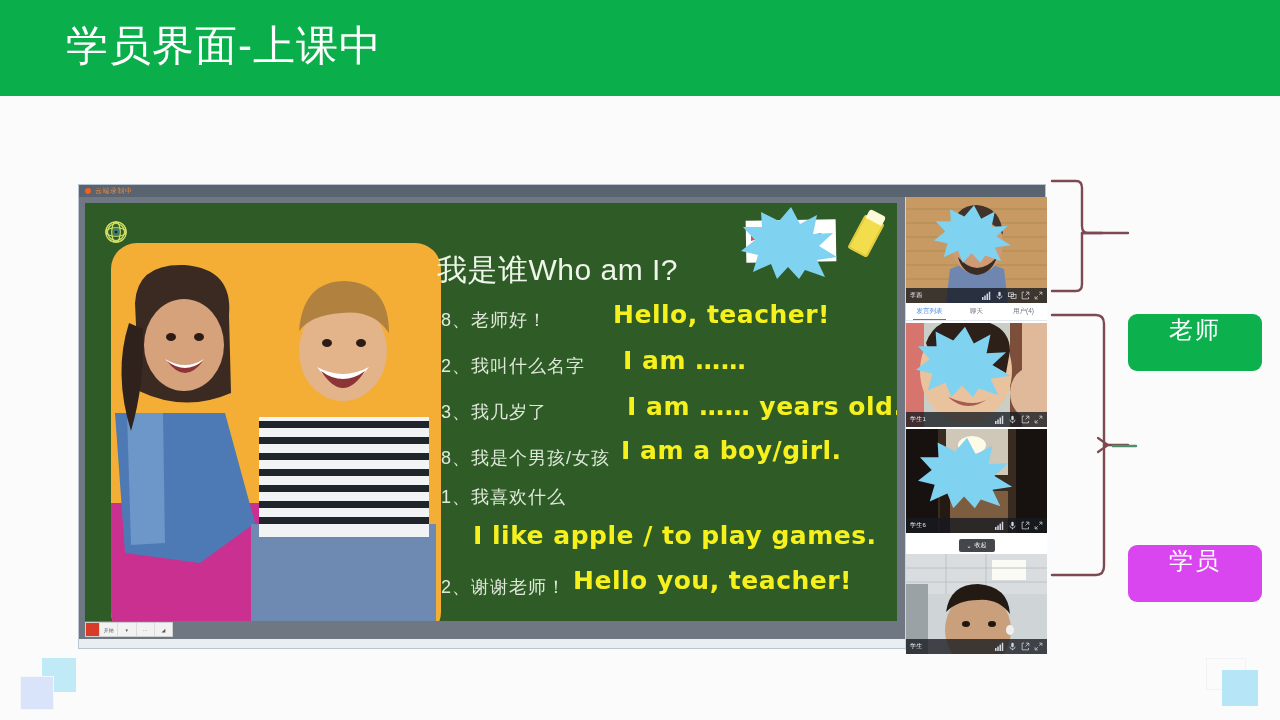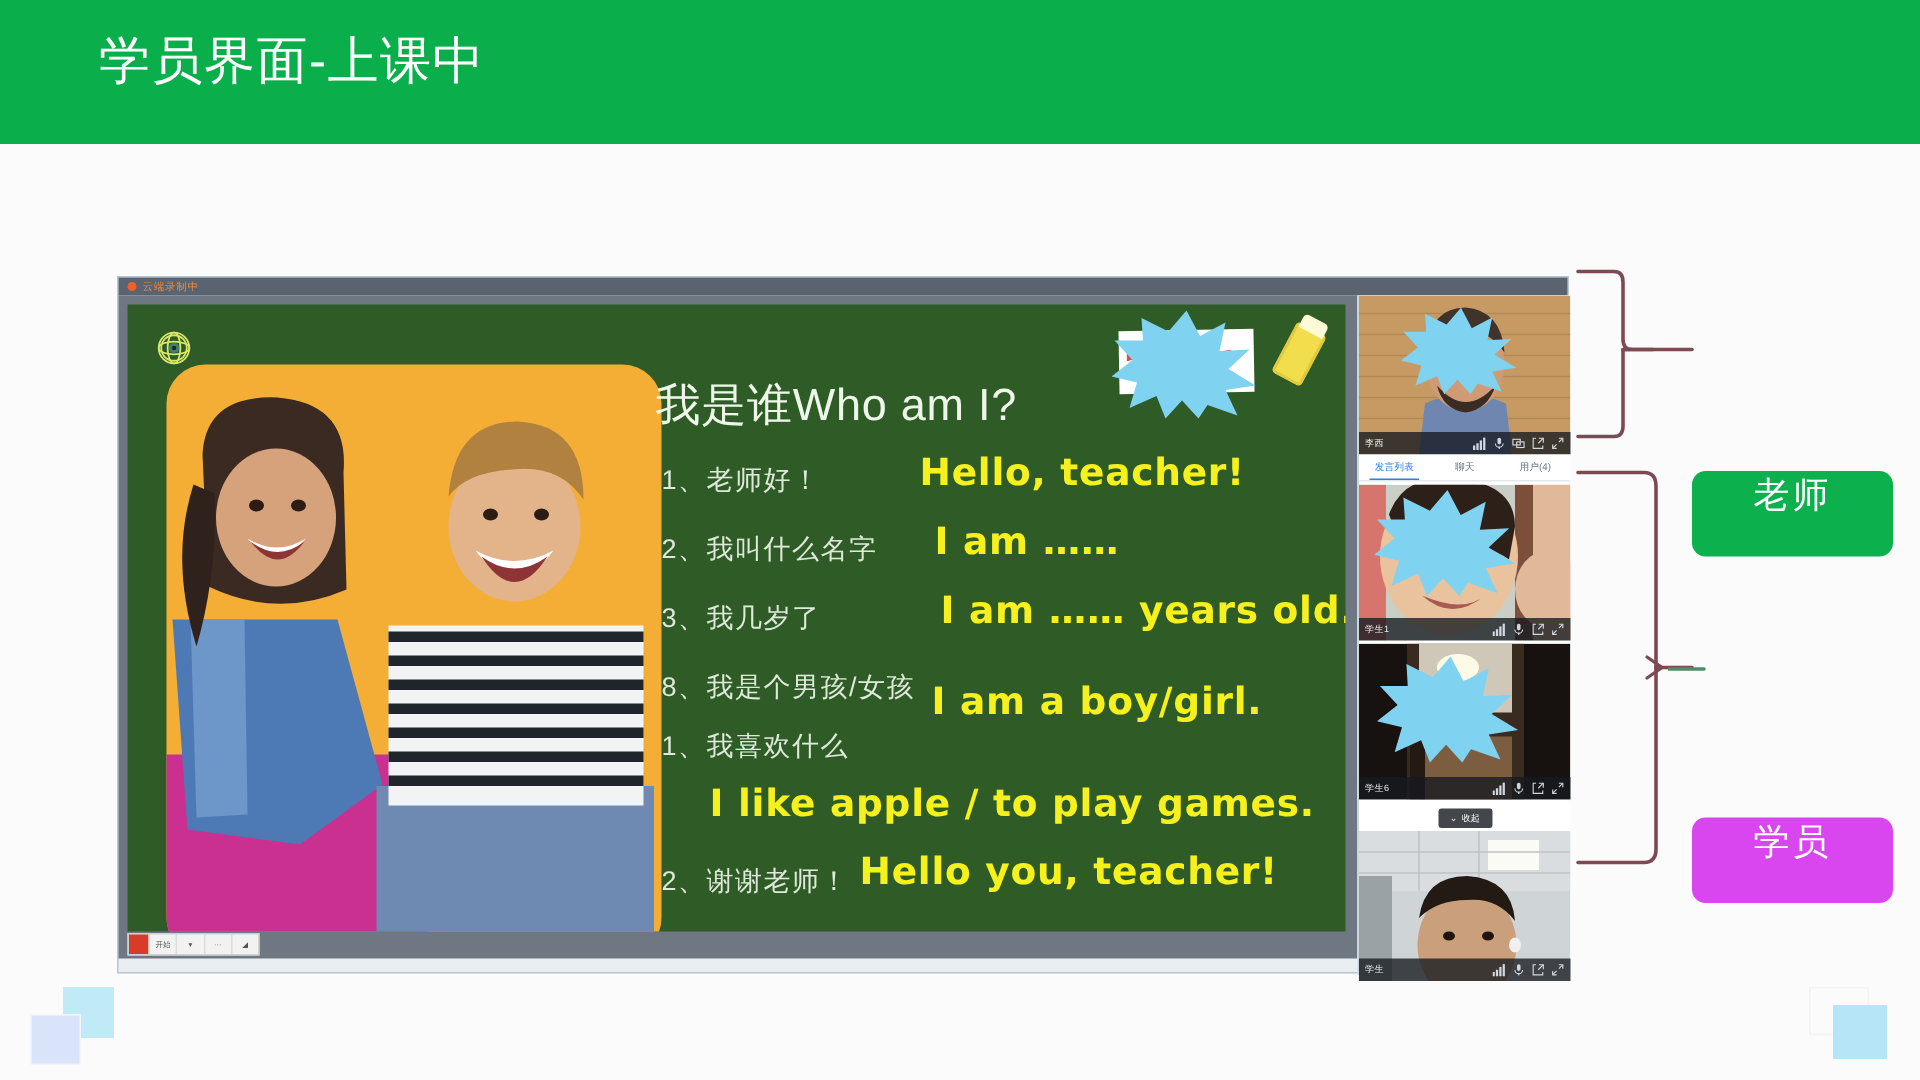--- a/index.html
+++ b/index.html
@@ -10,21 +10,21 @@
     position:relative;
   }
 
   
   .header{
     position:absolute; left:0; top:0; width:1280px; height:96px;
     background:#0aaf4b;
   }
   .header-title{
     position:absolute; left:66px; top:18px;
-    font-size:34px; color:#ffffff; letter-spacing:1px; font-weight:400;
+    font-size:42px; color:#ffffff; letter-spacing:1px; font-weight:400;
     white-space:nowrap;
   }
 
   
   .stage{ position:absolute; left:0; top:96px; width:1280px; height:600px; background:#fbfbfb;margin-top:28px; }
 
   
   .shot{
     position:absolute; left:78px; top:60px; width:968px; height:465px;
     background:#e9eef3;
@@ -244,21 +244,21 @@
           <div class="card-red-r"></div>
           <svg class="burst" style="left:6px;top:-2px;width:100px;height:72px;" viewBox="0 0 100 72">
             <polygon fill="#7fd2f0" points="50,0 59,17 76,8 72,27 92,26 78,39 96,50 76,53 84,70 64,63 58,72 47,60 36,72 30,57 12,65 17,48 0,44 14,33 2,20 21,20 20,5 38,14"></polygon>
           </svg>
           <div class="pencil"></div>
         </div>
 
         <div class="bb-title">我是谁Who am I?</div>
 
         <div class="bb-row" style="left:356px;top:105px;">
-          <span class="bb-cn">1、老师好！</span>
+          <span class="bb-cn">8、老师好！</span>
         </div>
         <div class="bb-row" style="left:528px;top:97px;">
           <span class="bb-en">Hello, teacher!</span>
         </div>
 
         <div class="bb-row" style="left:356px;top:151px;">
           <span class="bb-cn">2、我叫什么名字</span>
         </div>
         <div class="bb-row" style="left:538px;top:143px;">
           <span class="bb-en">I am ……</span>
@@ -267,21 +267,21 @@
         <div class="bb-row" style="left:356px;top:197px;">
           <span class="bb-cn">3、我几岁了</span>
         </div>
         <div class="bb-row" style="left:542px;top:189px;">
           <span class="bb-en">I am …… years old.</span>
         </div>
 
         <div class="bb-row" style="left:356px;top:243px;">
           <span class="bb-cn">8、我是个男孩/女孩</span>
         </div>
-        <div class="bb-row" style="left:536px;top:250px;">
+        <div class="bb-row" style="left:536px;top:233px;">
           <span class="bb-en">I am a boy/girl.</span>
         </div>
 
         <div class="bb-row" style="left:356px;top:282px;">
           <span class="bb-cn">1、我喜欢什么</span>
         </div>
         <div class="bb-row" style="left:388px;top:318px;">
           <span class="bb-en">I like apple / to play games.</span>
         </div>
 

